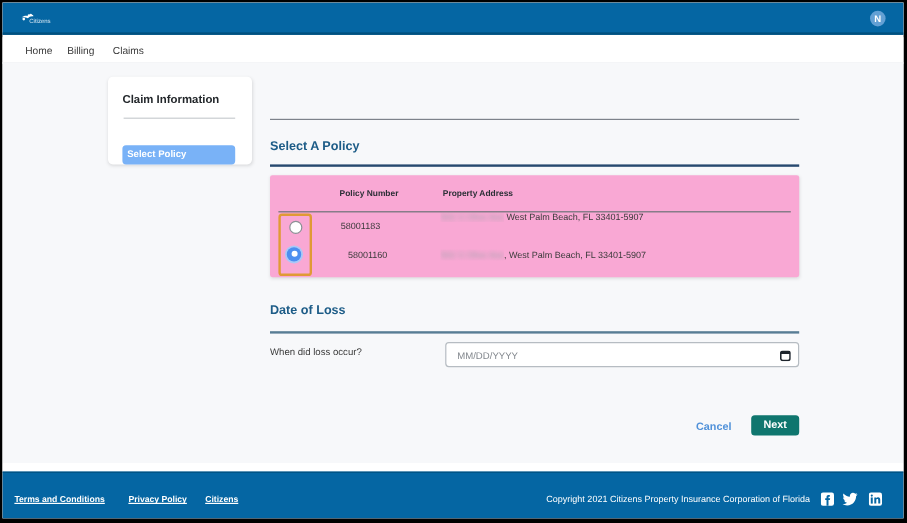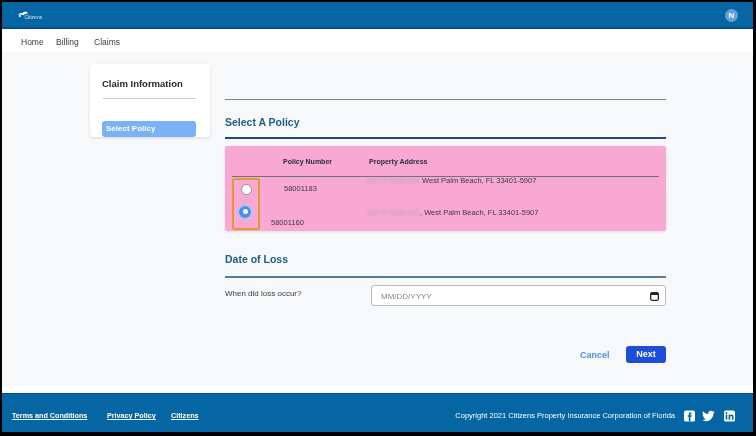--- a/index.html
+++ b/index.html
@@ -39,21 +39,21 @@
   .blur { filter:blur(2px); color:#9aa1a8; }
 
   .h2b { position:absolute; left:223px; top:251px; font-size:10.5px; font-weight:bold; color:#1d5c87; }
   .line3 { position:absolute; left:223px; top:274px; width:441px; height:1.5px; background:#587d95; }
   .qlabel { position:absolute; left:223px; top:287px; font-size:8px; color:#3a3a3a; }
   .dateinput { position:absolute; left:369px; top:283px; width:295px; height:21px; background:#fff; border:1px solid #b6bcc2; border-radius:3px; }
   .dateinput .ph { position:absolute; left:9px; top:6px; font-size:8px; color:#82878d; }
   .calicon { position:absolute; right:6px; top:6px; }
 
   .cancel { position:absolute; left:578px; top:348px; font-size:9px; font-weight:bold; color:#5091d9; }
-  .nextbtn { position:absolute; left:624px; top:344px; width:40px; height:17px; background:#1d4ed8; border-radius:3px; color:#fff; font-size:9px; font-weight:bold; text-align:center; line-height:17px; }
+  .nextbtn { position:absolute; left:624px; top:344px; width:40px; height:17px; background:#0f766e; border-radius:3px; color:#fff; font-size:9px; font-weight:bold; text-align:center; line-height:17px; }
 
   .footer { position:absolute; left:0; top:391px; width:751px; height:39px; background:#0566a3; border-top:1px solid #02507f; }
   .footer a { position:absolute; top:17px; font-size:7.2px; font-weight:bold; color:#fff; }
   .copy { position:absolute; top:17px; right:78px; font-size:7.5px; color:#fff; }
   .soc { position:absolute; top:16px; }
 </style>
 </head>
 <body>
 <div class="page">
   <div class="header">
@@ -88,21 +88,21 @@
     <div class="th1">Policy Number</div>
     <div class="th2">Property Address</div>
     <div class="thline"></div>
     <div class="orange"></div>
     <div class="radio1"></div>
     <div class="radio2">
         <div class="dot"></div>
       </div>
     <div class="cell" style="left:59px; top:37.5px;">58001183</div>
     <div class="cell" style="left:142px; top:30px;"><span class="blurbox"><span class="blur">502 S Olive Ave</span></span> West Palm Beach, FL 33401-5907</div>
-    <div class="cell" style="left:46px; top:61.5px;margin-top:10px;">58001160</div>
+    <div class="cell" style="left:65px; top:61.5px;">58001160</div>
     <div class="cell" style="left:142px; top:61.5px;"><span class="blurbox"><span class="blur">502 S Olive Ave</span></span>, West Palm Beach, FL 33401-5907</div>
   </div>
 
   <div class="h2b">Date of Loss</div>
   <div class="line3"></div>
   <div class="qlabel">When did loss occur?</div>
   <div class="dateinput">
     <div class="ph">MM/DD/YYYY</div>
     <svg class="calicon" width="9" height="9" viewBox="0 0 9 9">
       <rect x="0.65" y="0.65" width="7.7" height="7.7" rx="1.6" fill="none" stroke="#1d242c" stroke-width="1.3"></rect>

